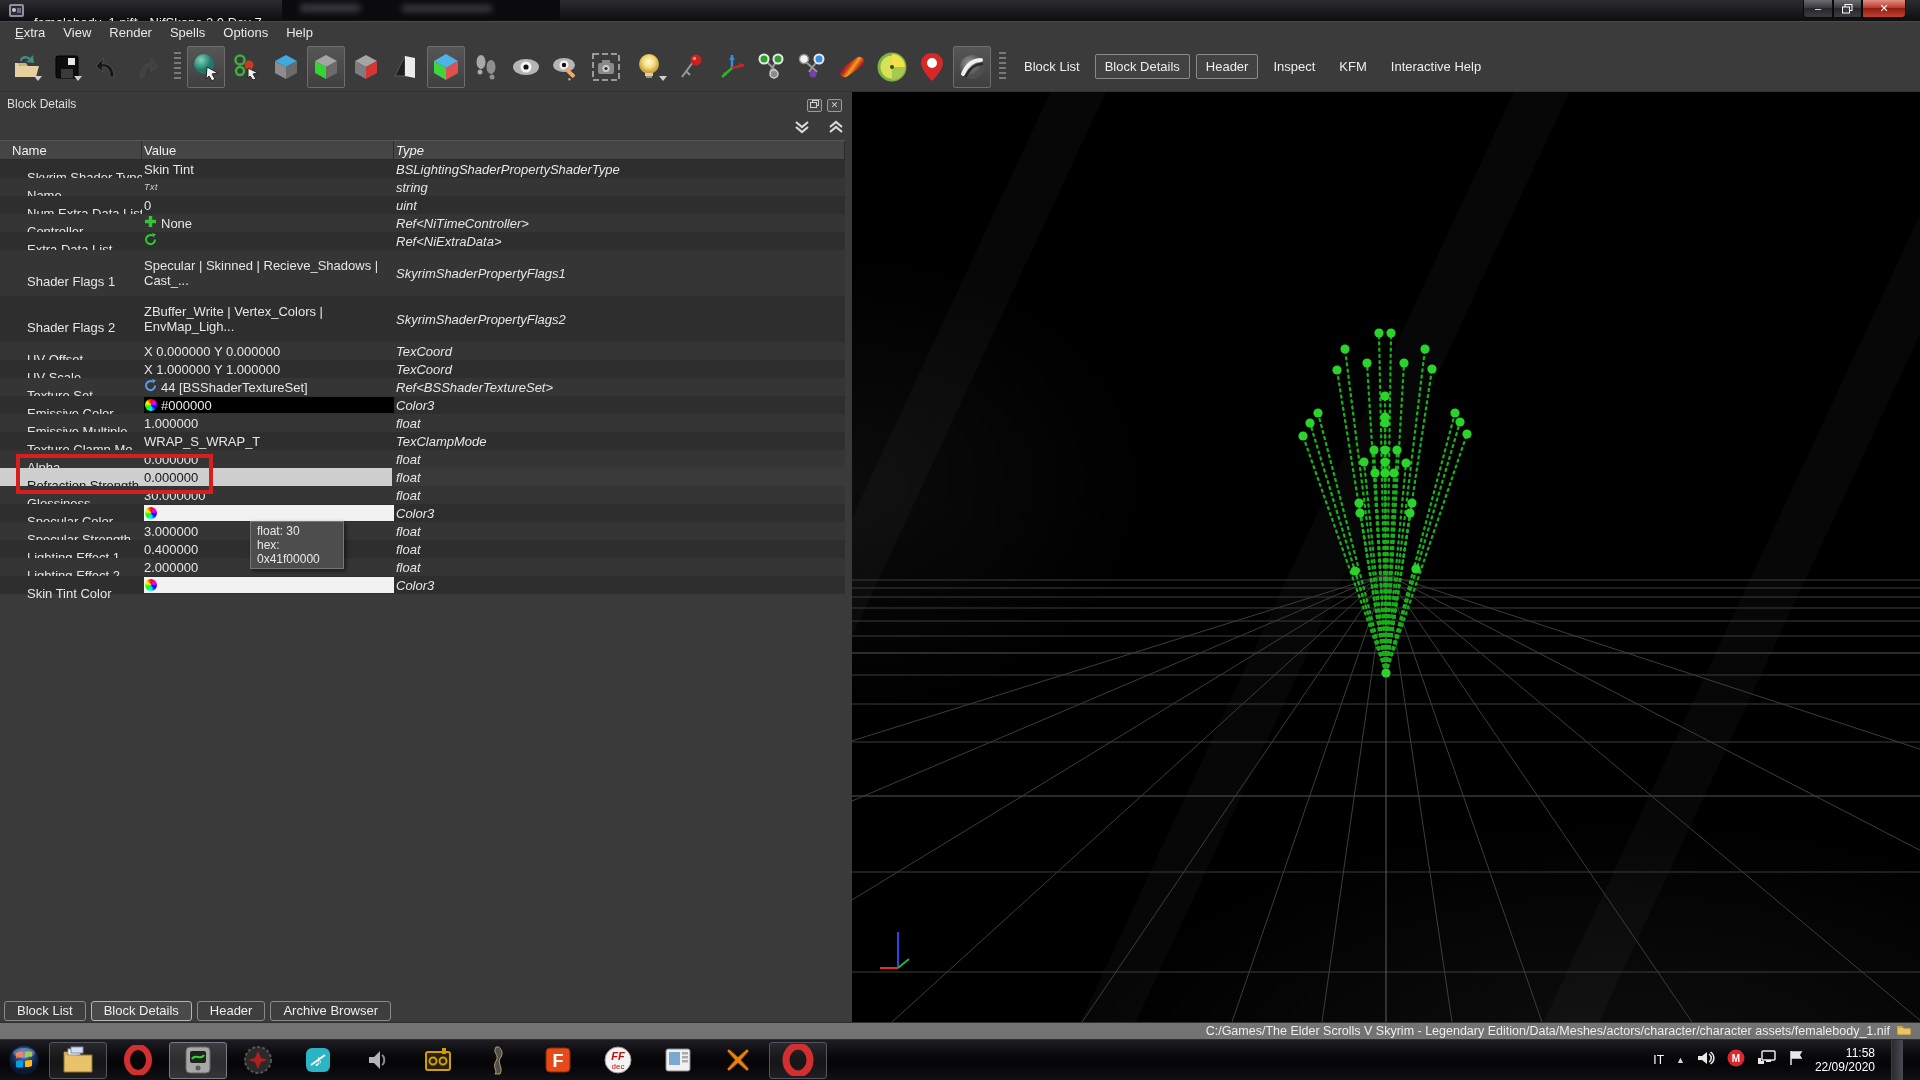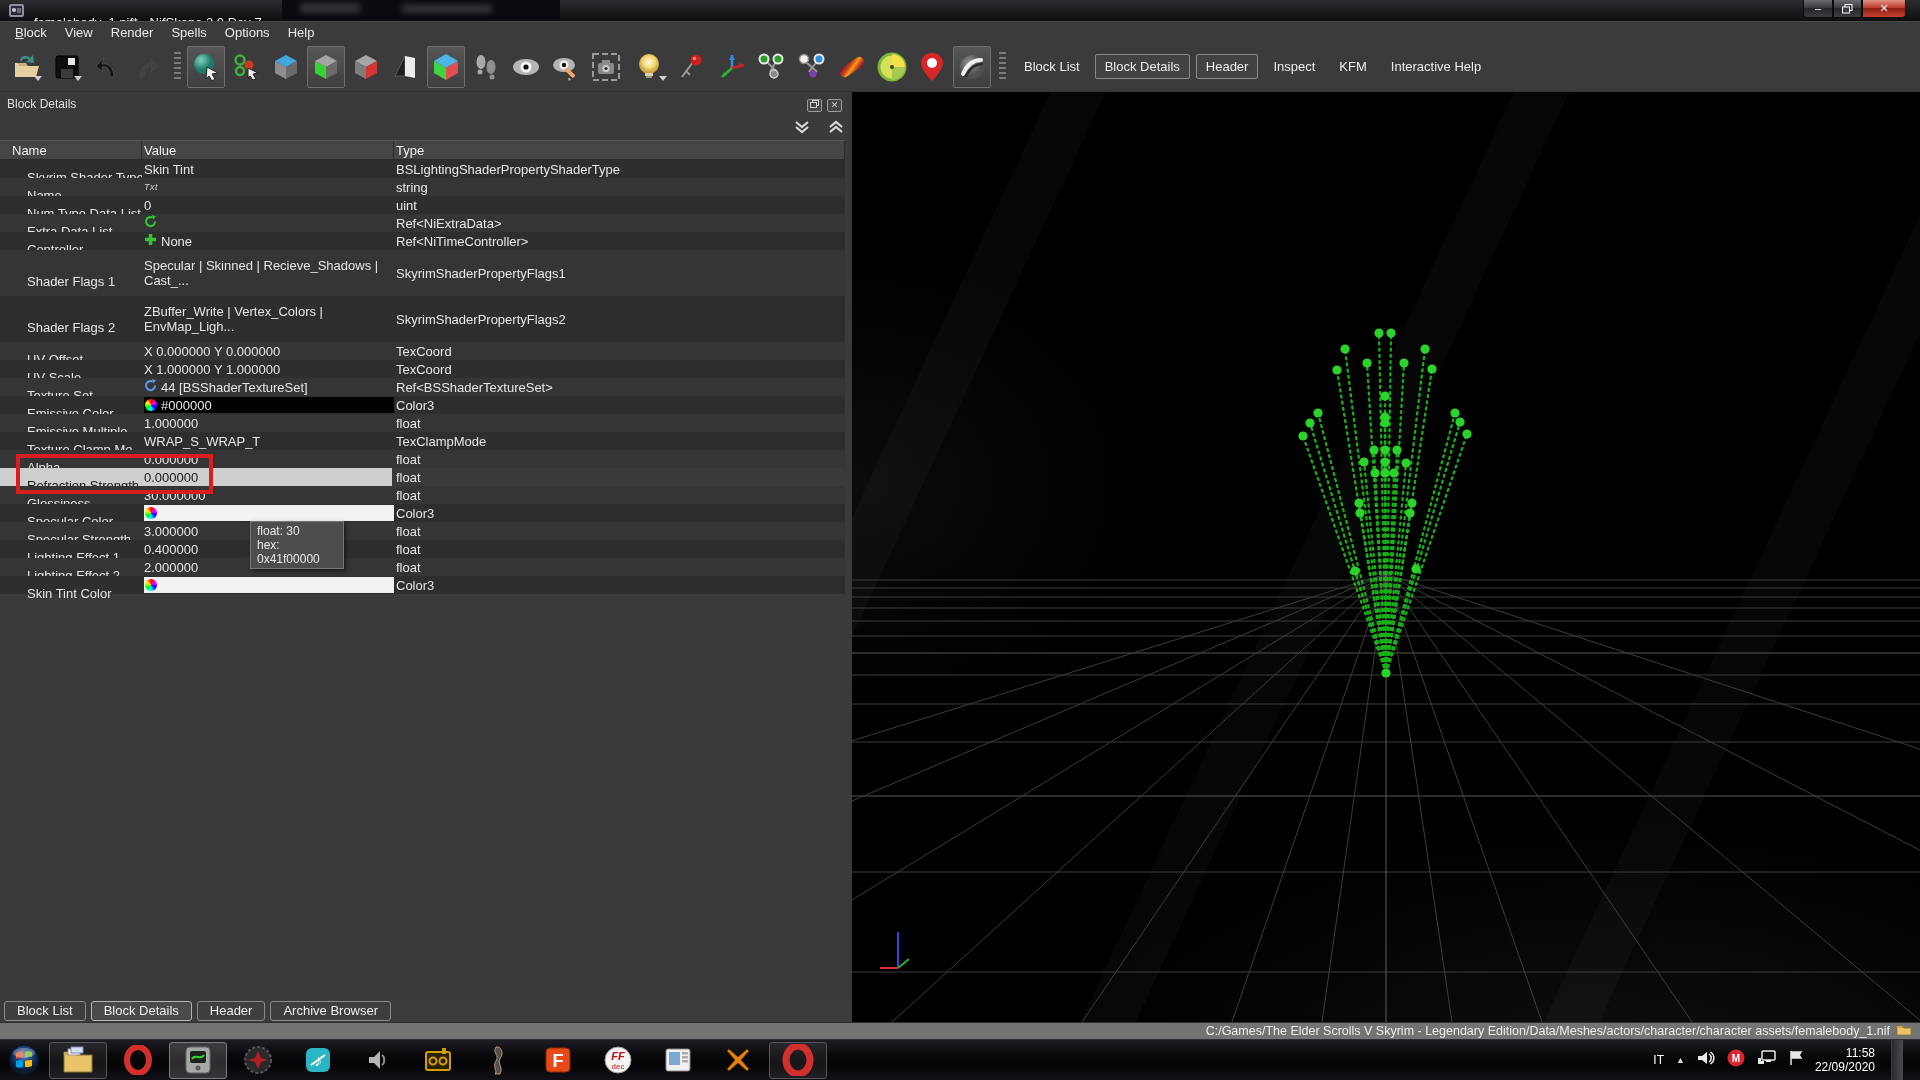--- a/index.html
+++ b/index.html
@@ -60,21 +60,21 @@
   .dock-btn.close { right:10px; }
   .dock-chevrons { position:absolute; right:8px; top:28px; display:flex; gap:18px; }
 
   
   .ptable { position:absolute; left:0; top:48px; width:845px; }
   .phead { display:flex; height:20px; background:#454545; border-top:1px solid #555;
     border-bottom:1px solid #2a2a2a; color:#f0f0f0; font-size:13px; align-items:center; }
   .phead .c { border-right:1px solid #2c2c2c; height:100%; display:flex; align-items:center; }
   .c-name { width:142px; padding-left:12px; }
   .c-value { width:252px; padding-left:2px; }
-  .c-type { flex:1; padding-left:2px; }
+  .c-type { flex:1; padding-left:2px;font-style:italic; }
   .row { display:flex; height:18px; align-items:center; color:#e6e6e6; font-size:13px;
     background:#353535; position:relative; }
   .row:nth-child(even) { background:#2e2e2e; }
   .row.tall { height:46px; }
   .row .c-name { padding-left:27px; width:142px; white-space:nowrap; overflow:hidden;margin-top:16px; }
   .row .c-value { display:flex; align-items:center; gap:4px; }
   .row.selected { background:linear-gradient(90deg,#cfcfcf 0 392px, transparent 392px); }
   .row.selected .c-name, .row.selected .c-value { color:#161616; }
   .valbar { display:flex; align-items:center; gap:4px; width:250px; height:16px; padding-left:1px; }
   .valbar.black { background:#000; color:#e8e8e8; }
@@ -152,21 +152,21 @@
         <svg width="11" height="10" style="margin-top:4px">
             <rect x="3" y="0.5" width="7" height="6" fill="none" stroke="#fff"></rect>
             <rect x="0.5" y="3" width="7" height="6" fill="#3a3a40" stroke="#fff"></rect>
           </svg>
       </div>
       <div class="win-btn close">✕</div>
     </div>
   </div>
 
   <div class="menubar">
-    <span class="menu-item alt">Block</span>
+    <span class="menu-item alt">Extra</span>
     <span class="menu-item">View</span>
     <span class="menu-item">Render</span>
     <span class="menu-item">Spells</span>
     <span class="menu-item">Options</span>
     <span class="menu-item">Help</span>
   </div>
 
   <div class="toolbar">
     <div class="tb-btn tb-drop">
       <svg width="30" height="28">
@@ -418,46 +418,46 @@
         <div class="c-type">BSLightingShaderPropertyShaderType</div>
       </div>
       <div class="row">
         <div class="c-name">Name</div>
         <div class="c-value">
             <span class="mini-txt">Txt</span>
           </div>
         <div class="c-type">string</div>
       </div>
       <div class="row">
-        <div class="c-name">Num Type Data List</div>
+        <div class="c-name">Num Extra Data List</div>
         <div class="c-value">
             <span>0</span>
           </div>
         <div class="c-type">uint</div>
+      </div>
+      <div class="row">
+        <div class="c-name">Controller</div>
+        <div class="c-value">
+          <span><svg width="13" height="13">
+                <path d="M6.5 1 L6.5 12 M1 6.5 L12 6.5" stroke="#35c435" stroke-width="3.5"></path>
+              </svg></span>
+          <span>None</span>
+        </div>
+        <div class="c-type">Ref&lt;NiTimeController&gt;</div>
       </div>
       <div class="row">
         <div class="c-name">Extra Data List</div>
         <div class="c-value">
           <span><svg width="13" height="13">
                 <path d="M11 6.5 A4.5 4.5 0 1 1 8.5 2.6" fill="none" stroke="#2ecc2e" stroke-width="2"></path>
                 <path d="M8 0 L12 1.5 L9 4.5 Z" fill="#2ecc2e"></path>
               </svg></span>
           <span></span>
         </div>
         <div class="c-type">Ref&lt;NiExtraData&gt;</div>
-      </div>
-      <div class="row">
-        <div class="c-name">Controller</div>
-        <div class="c-value">
-          <span><svg width="13" height="13">
-                <path d="M6.5 1 L6.5 12 M1 6.5 L12 6.5" stroke="#35c435" stroke-width="3.5"></path>
-              </svg></span>
-          <span>None</span>
-        </div>
-        <div class="c-type">Ref&lt;NiTimeController&gt;</div>
       </div>
       <div class="row tall">
         <div class="c-name">Shader Flags 1</div>
         <div class="c-value">
             <span>Specular | Skinned | Recieve_Shadows | Cast_...</span>
           </div>
         <div class="c-type">SkyrimShaderPropertyFlags1</div>
       </div>
       <div class="row tall">
         <div class="c-name">Shader Flags 2</div>

